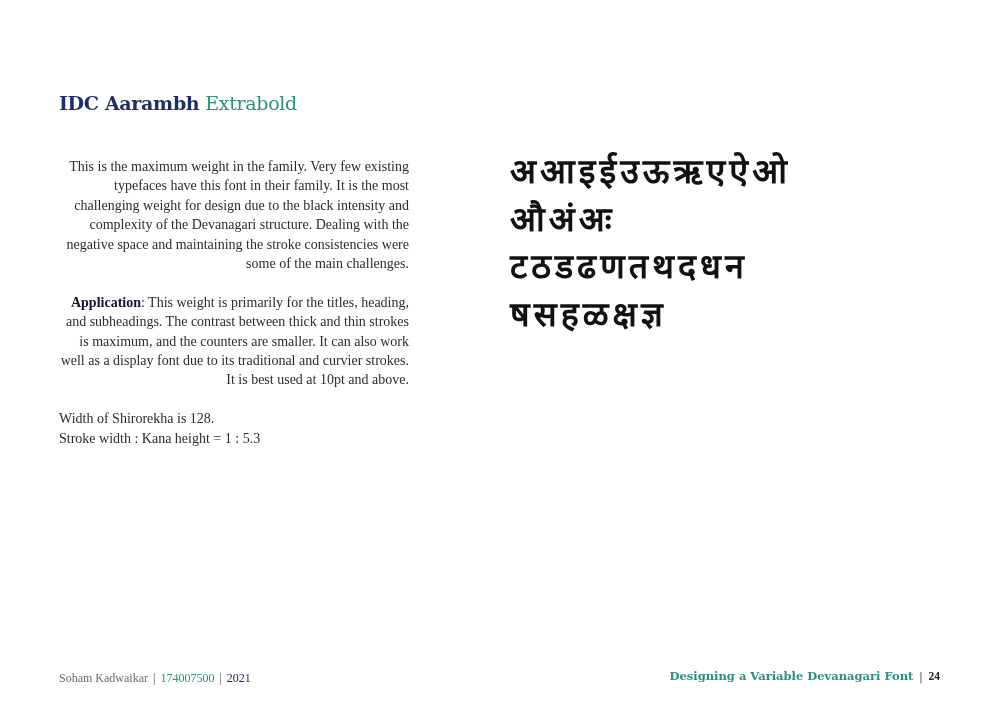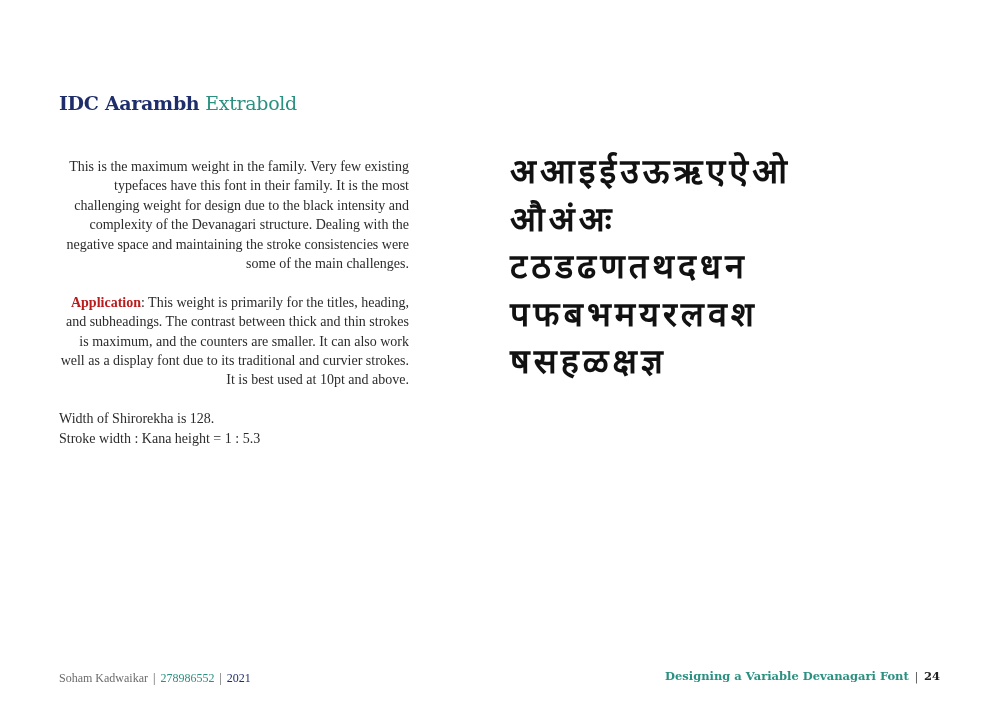--- a/index.html
+++ b/index.html
@@ -42,21 +42,21 @@
       font-size: 14px;
       line-height: 19.4px;
       color: #2b2b2b;
     }
     .para {
       margin: 0 0 19.4px 0;
       text-align: right;
     }
     .bold-label {
       font-weight: bold;
-      color: #b91c1c;
+      color: #0f172a;
     }
     .spec-line {
       display: block;
     }
     .glyph-panel {
       position: absolute;
       left: 510px;
       top: 148px;
       width: 440px;
       font-family: "DejaVu Sans", "Liberation Sans", sans-serif;
@@ -97,20 +97,21 @@
     }
     .teal { color: #2a9080; }
     .navy { color: #1f2d6b; }
     .footer-right .doc-title {
       color: #2a9080;
       font-weight: bold;
     }
     .footer-right .page-num {
       color: #222222;
       font-weight: bold;
+      font-family: Liberation Serif, serif;
     }
   </style>
 </head>
 <body>
 
 <div class="page-title">
   <span class="title-strong">IDC Aarambh</span>
   <span class="title-light">Extrabold</span>
 </div>
 
@@ -131,31 +132,28 @@
   <div class="glyph-row">
     <span class="glyph">अ</span><span class="glyph">आ</span><span class="glyph">इ</span><span class="glyph">ई</span><span class="glyph">उ</span><span class="glyph">ऊ</span><span class="glyph">ऋ</span><span class="glyph">ए</span><span class="glyph">ऐ</span><span class="glyph">ओ</span>
   </div>
   <div class="glyph-row">
     <span class="glyph">औ</span><span class="glyph">अं</span><span class="glyph">अः</span>
   </div>
   <div class="glyph-row">
     <span class="glyph">ट</span><span class="glyph">ठ</span><span class="glyph">ड</span><span class="glyph">ढ</span><span class="glyph">ण</span><span class="glyph">त</span><span class="glyph">थ</span><span class="glyph">द</span><span class="glyph">ध</span><span class="glyph">न</span>
   </div>
   <div class="glyph-row">
-    <span class="glyph">प</span><span class="glyph">फ</span><span class="glyph">ब</span><span class="glyph">भ</span><span class="glyph">म</span><span class="glyph">य</span><span class="glyph">र</span><span class="glyph">ल</span><span class="glyph">व</span><span class="glyph">श</span>
-  </div>
-  <div class="glyph-row">
     <span class="glyph">ष</span><span class="glyph">स</span><span class="glyph">ह</span><span class="glyph">ळ</span><span class="glyph">क्ष</span><span class="glyph">ज्ञ</span>
   </div>
 </div>
 
 <div class="footer-left">
   <span>Soham Kadwaikar</span>
   <span class="sep">|</span>
-  <span class="teal">278986552</span>
+  <span class="teal">174007500</span>
   <span class="sep">|</span>
   <span class="navy">2021</span>
 </div>
 
 <div class="footer-right">
   <span class="doc-title">Designing a Variable Devanagari Font</span>
   <span class="sep">|</span>
   <span class="page-num">24</span>
 </div>
 

